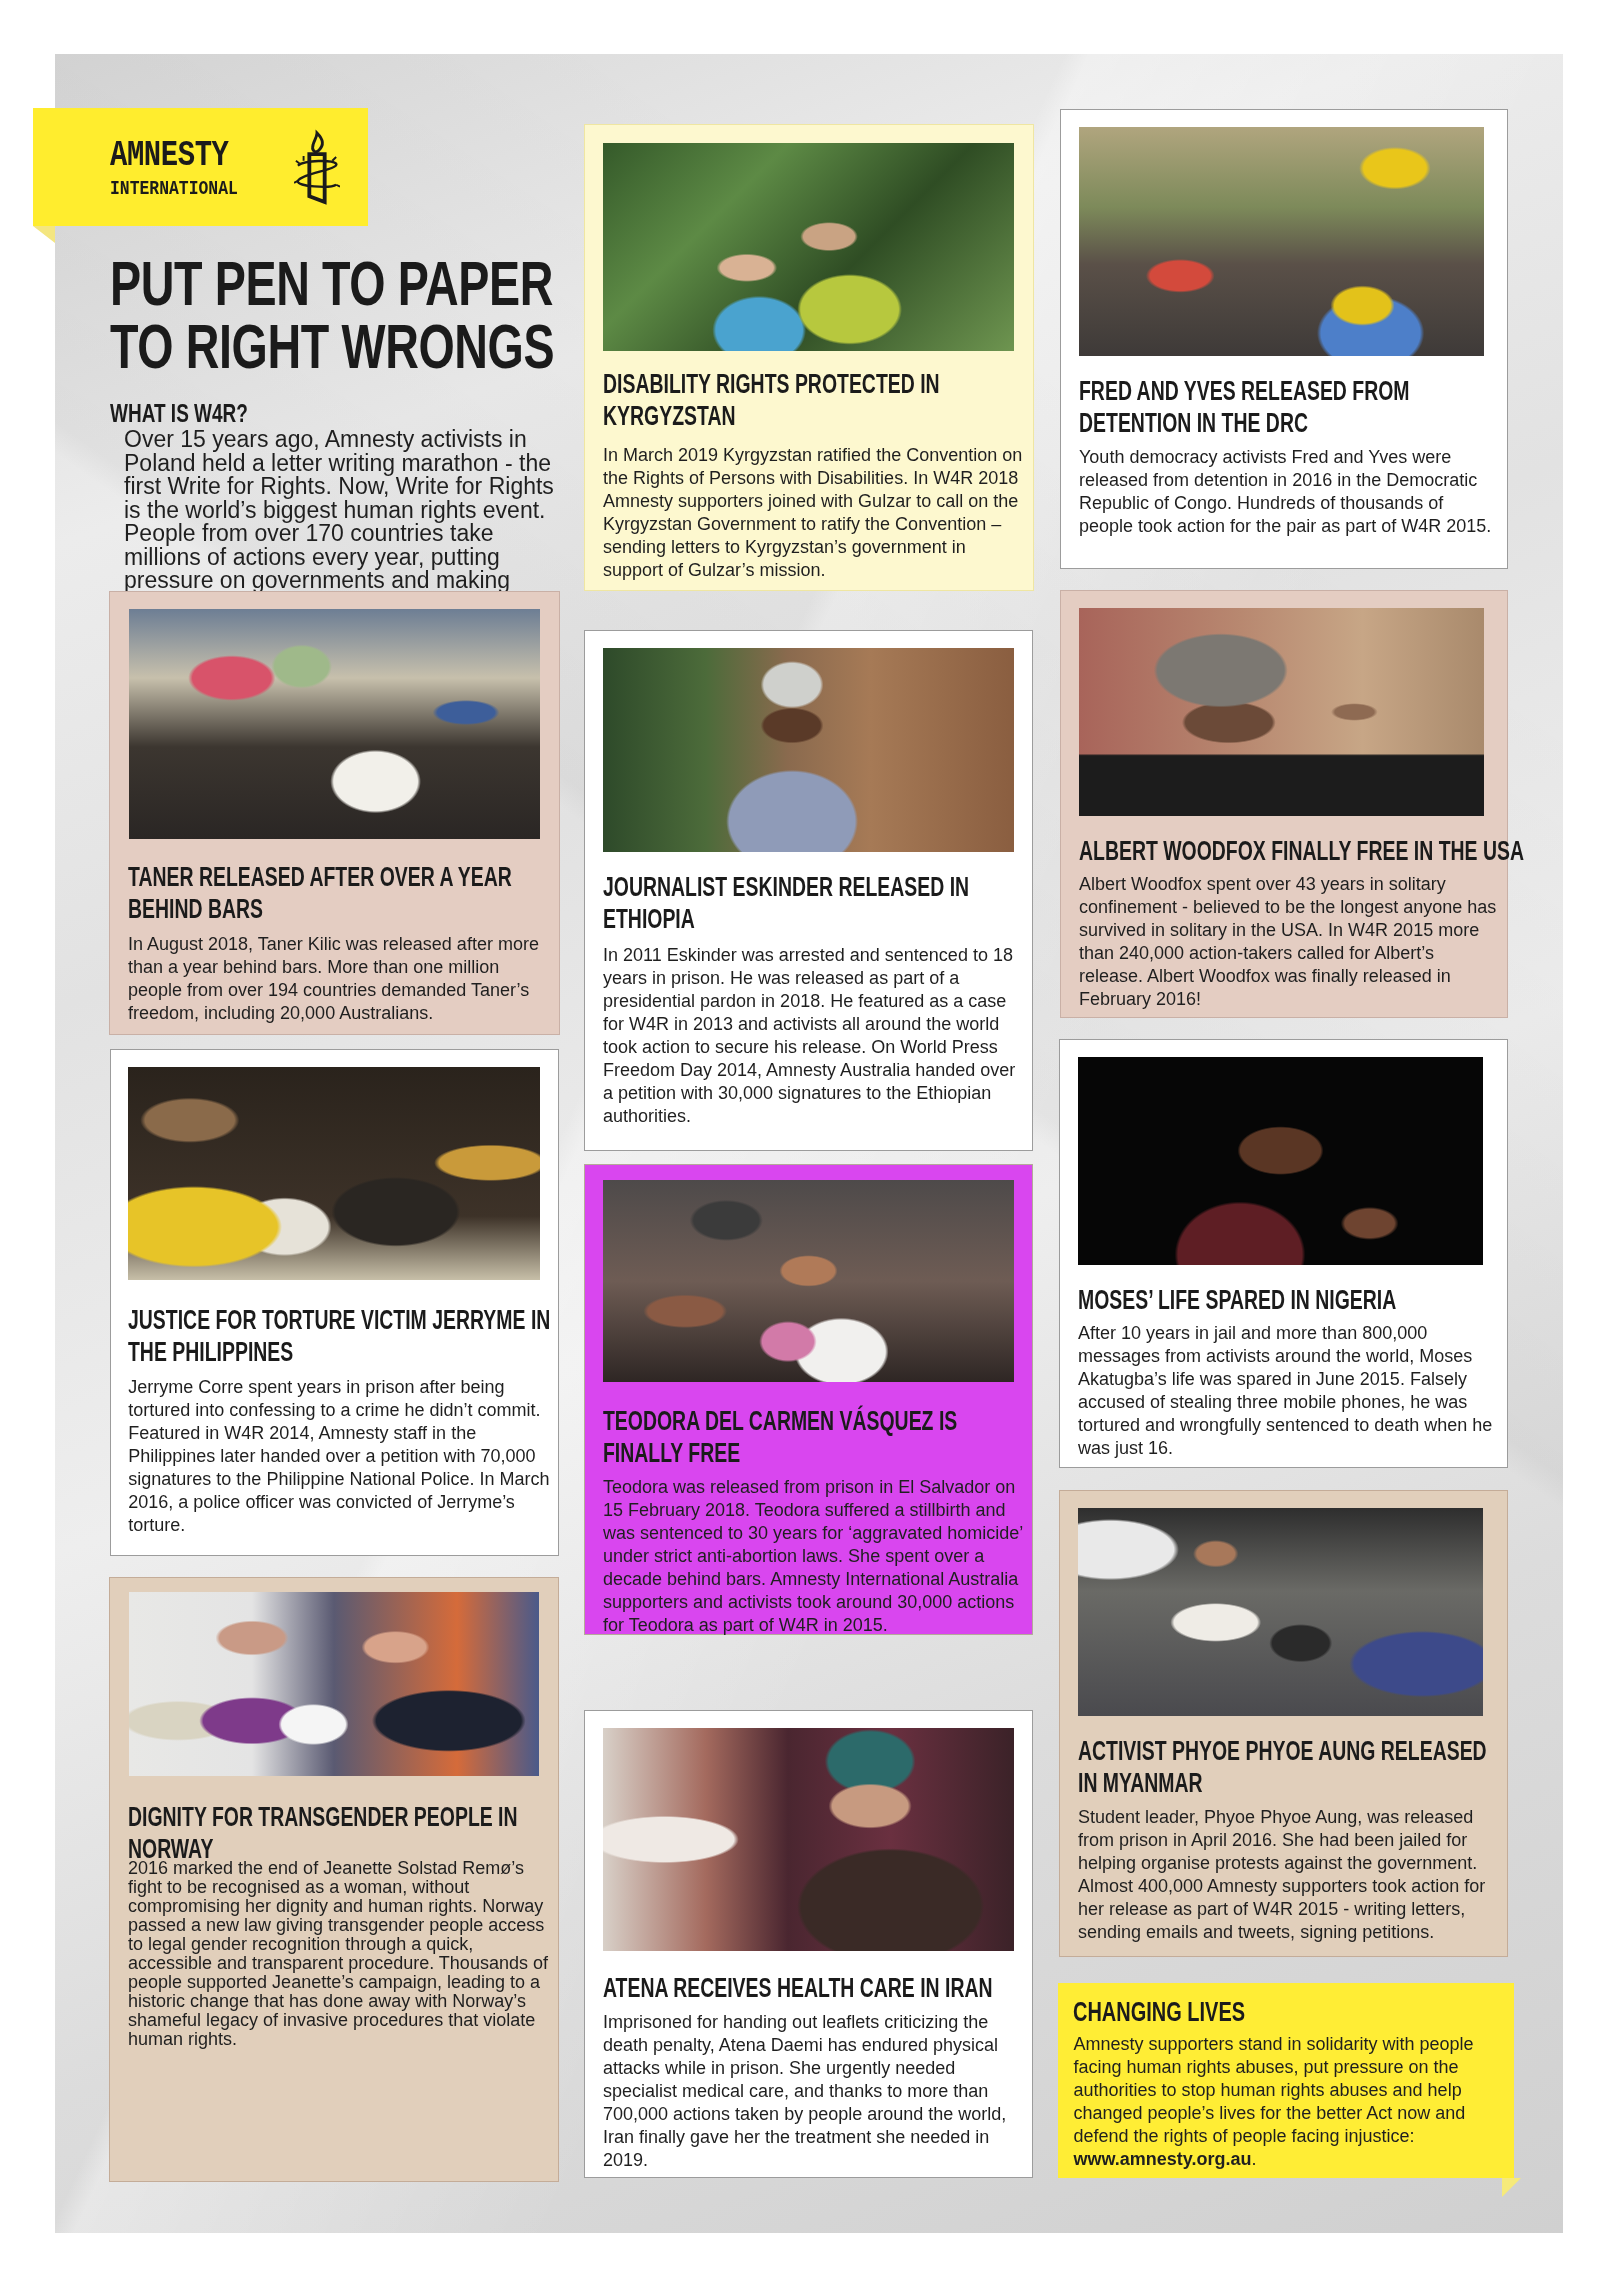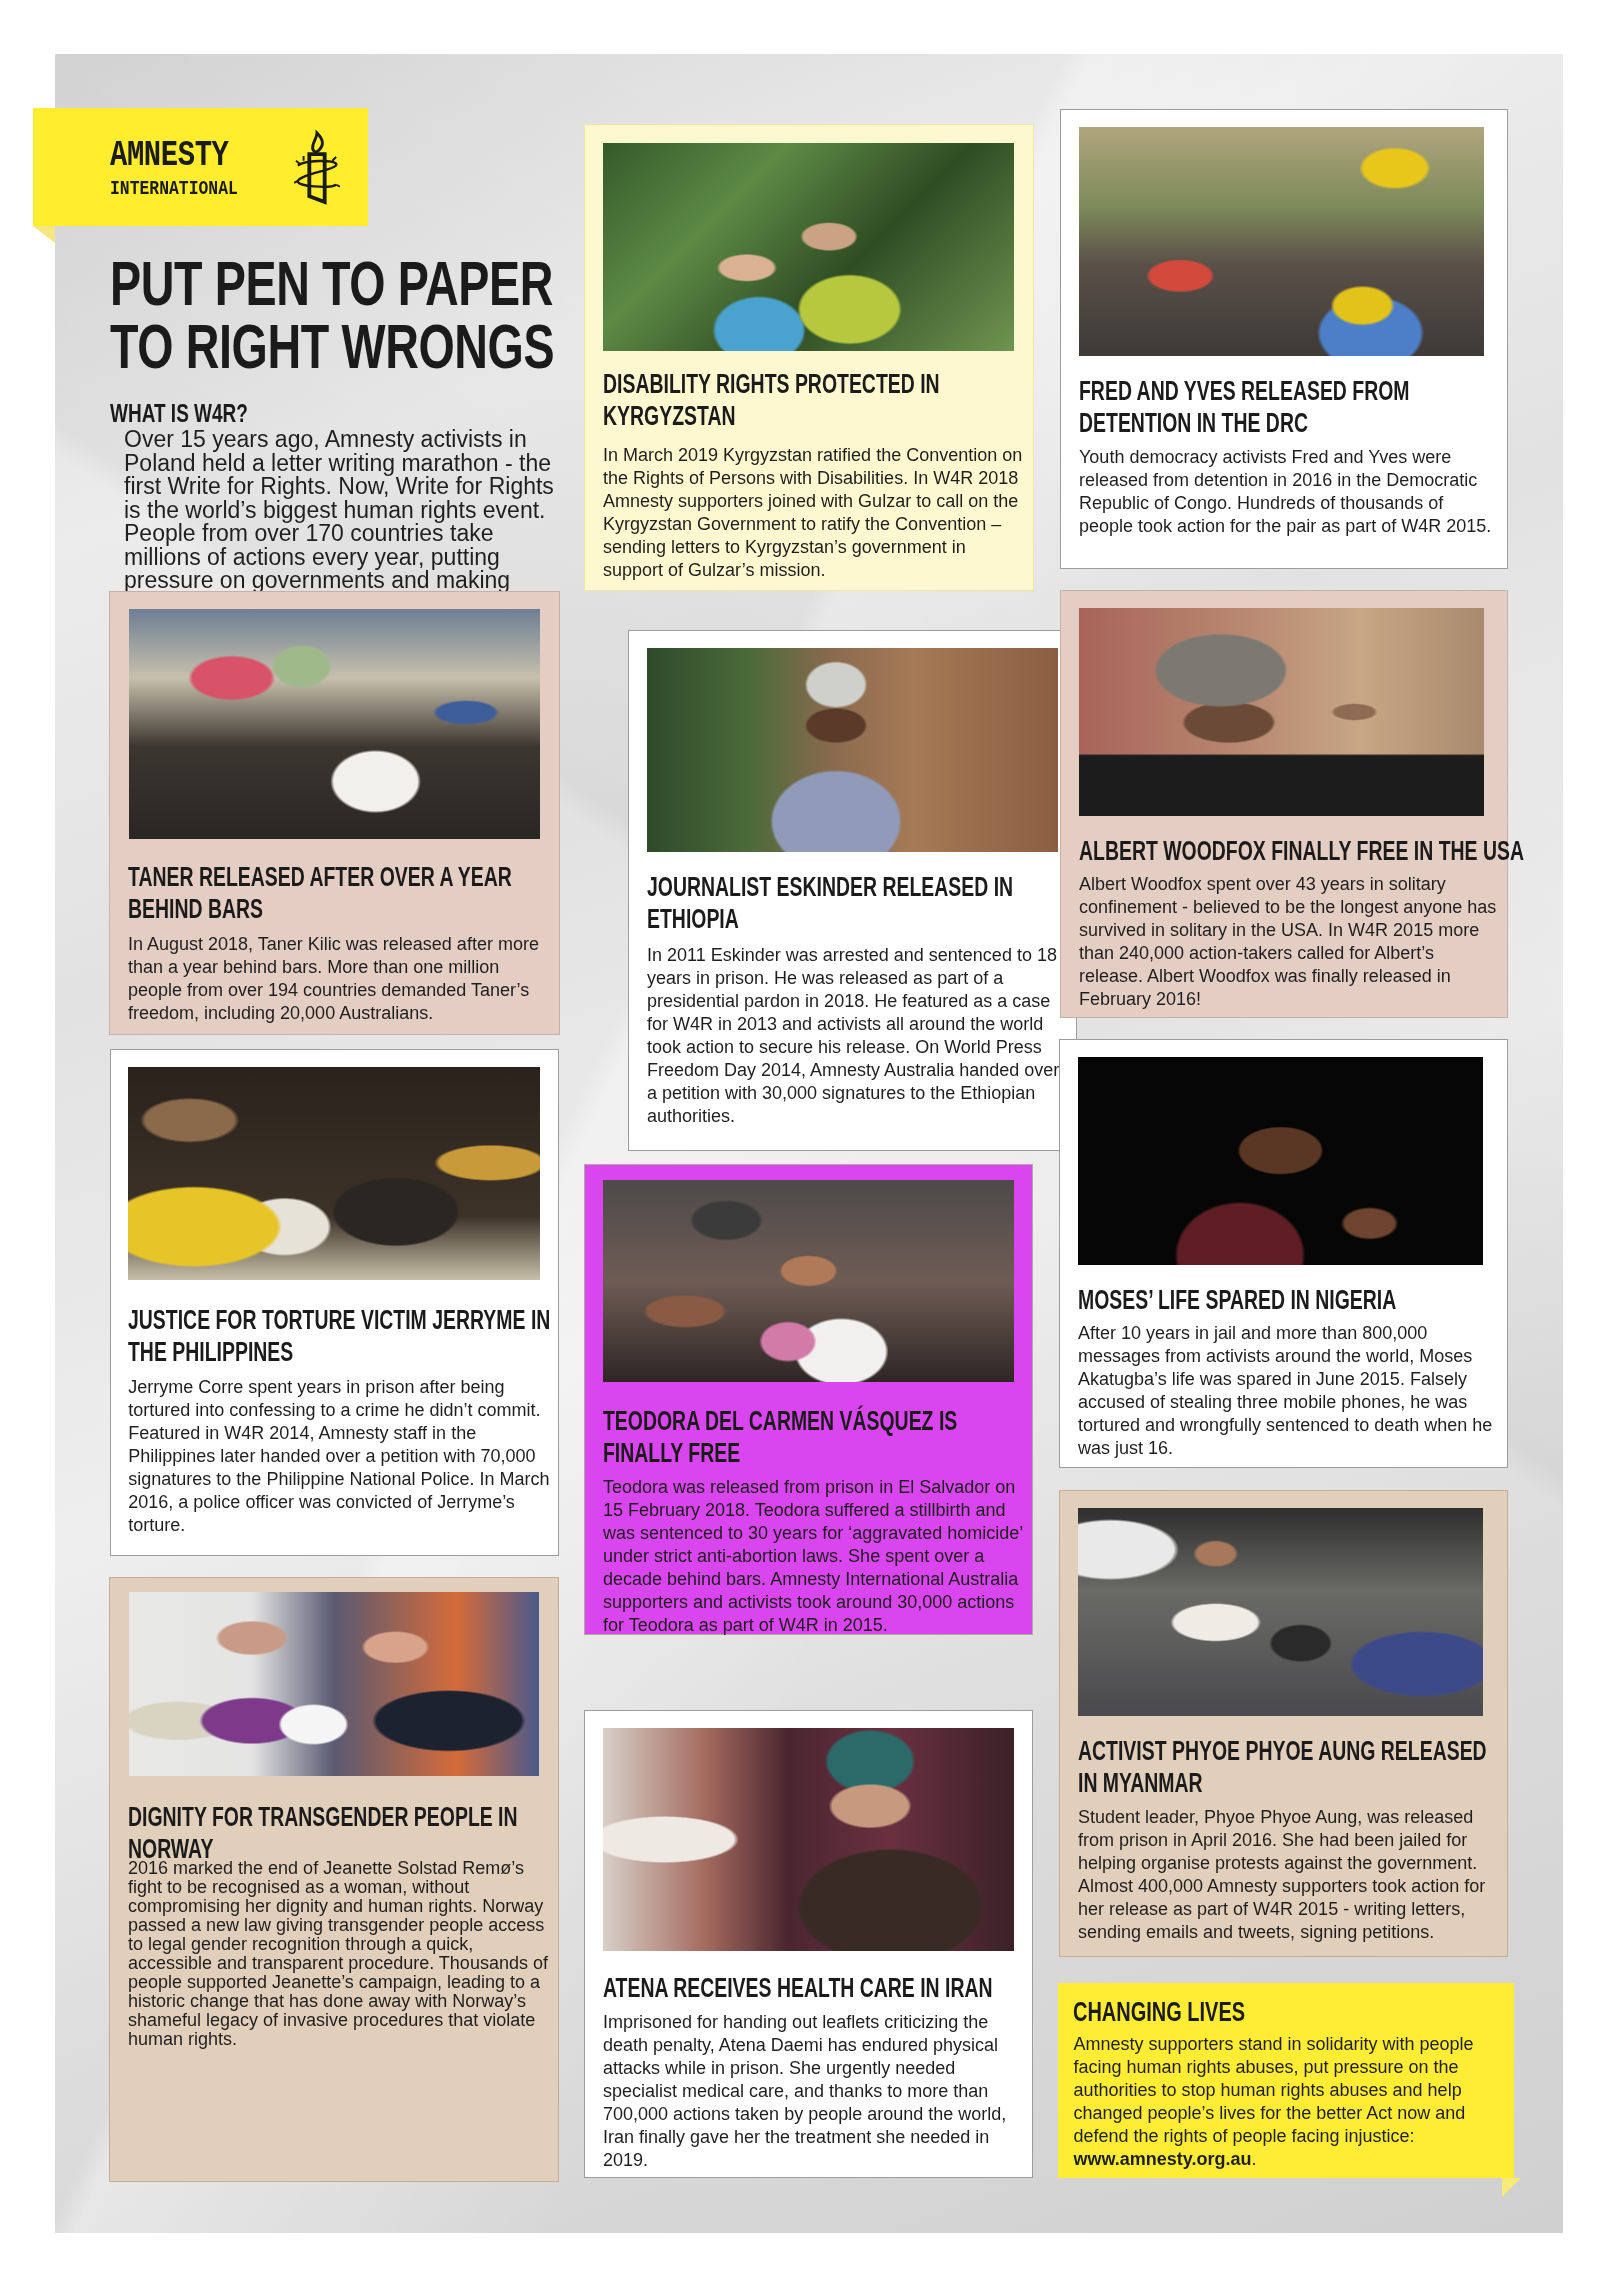--- a/index.html
+++ b/index.html
@@ -115,21 +115,21 @@
 <div class="card pink" style="left:109px; top:591px; width:451px; height:444px;">
   <div class="photo" style="left:19px; top:17.3px; width:411px; height:230px;
     background: radial-gradient(ellipse at 25% 30%, #d8536a 0 9%, transparent 10%), radial-gradient(ellipse at 42% 25%, #9fb98a 0 8%, transparent 9%), radial-gradient(ellipse at 60% 75%, #f2f0ea 0 12%, transparent 13%), radial-gradient(ellipse at 82% 45%, #3d5e9a 0 6%, transparent 7%), linear-gradient(180deg, #6d7e94 0%, #c7c0ac 30%, #3c3630 60%, #2a2624 100%);"></div>
   <div class="card-title" style="left:18px; top:269px;">
     <div>TANER RELEASED AFTER OVER A YEAR</div>
     <div>BEHIND BARS</div>
   </div>
   <div class="card-body" style="left:18px; top:341px; width:423px;">In August 2018, Taner Kilic was released after more than a year behind bars. More than one million people from over 194 countries demanded Taner’s freedom, including 20,000 Australians.</div>
 </div>
 
-<div class="card white" style="left:584px; top:630px; width:449px; height:521px;margin-left:44px;">
+<div class="card white" style="left:584px; top:630px; width:449px; height:521px;">
   <div class="photo" style="left:18px; top:17.3px; width:411px; height:204px;
     background: radial-gradient(ellipse at 46% 38%, #5a3a28 0 9%, transparent 10%), radial-gradient(ellipse at 46% 18%, #cfd0cc 0 9%, transparent 10%), radial-gradient(ellipse at 46% 85%, #8f9bb8 0 20%, transparent 21%), linear-gradient(90deg, #2e4a2a 0%, #4c6b3a 25%, #8a6a4e 45%, #a67a56 65%, #8a5e40 100%);"></div>
   <div class="card-title" style="left:18px; top:240px;">
     <div>JOURNALIST ESKINDER RELEASED IN</div>
     <div>ETHIOPIA</div>
   </div>
   <div class="card-body" style="left:18px; top:313px; width:423px;">In 2011 Eskinder was arrested and sentenced to 18 years in prison. He was released as part of a presidential pardon in 2018. He featured as a case for W4R in 2013 and activists all around the world took action to secure his release. On World Press Freedom Day 2014, Amnesty Australia handed over a petition with 30,000 signatures to the Ethiopian authorities.</div>
 </div>
 
 <div class="card pink" style="left:1060px; top:590px; width:448px; height:428px;">

